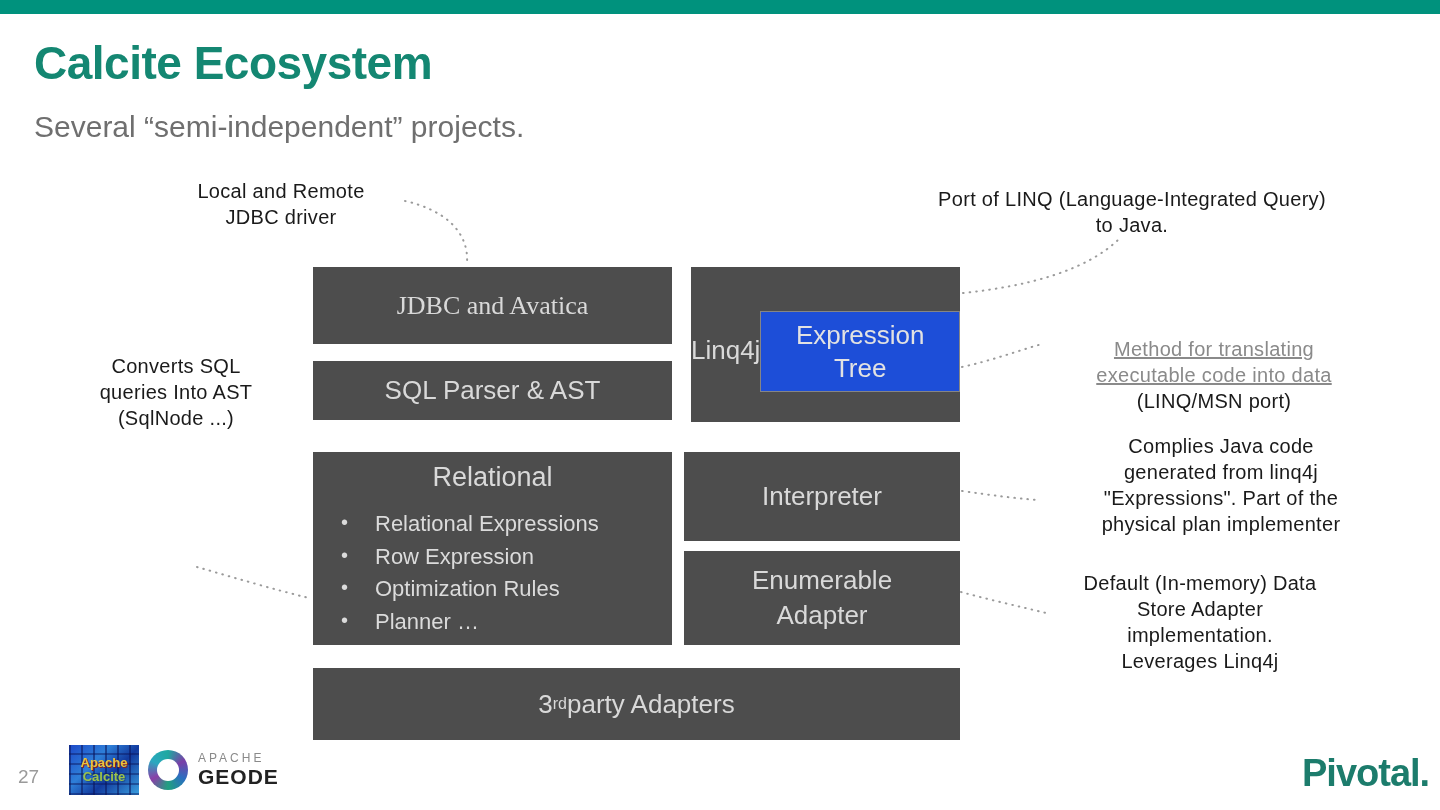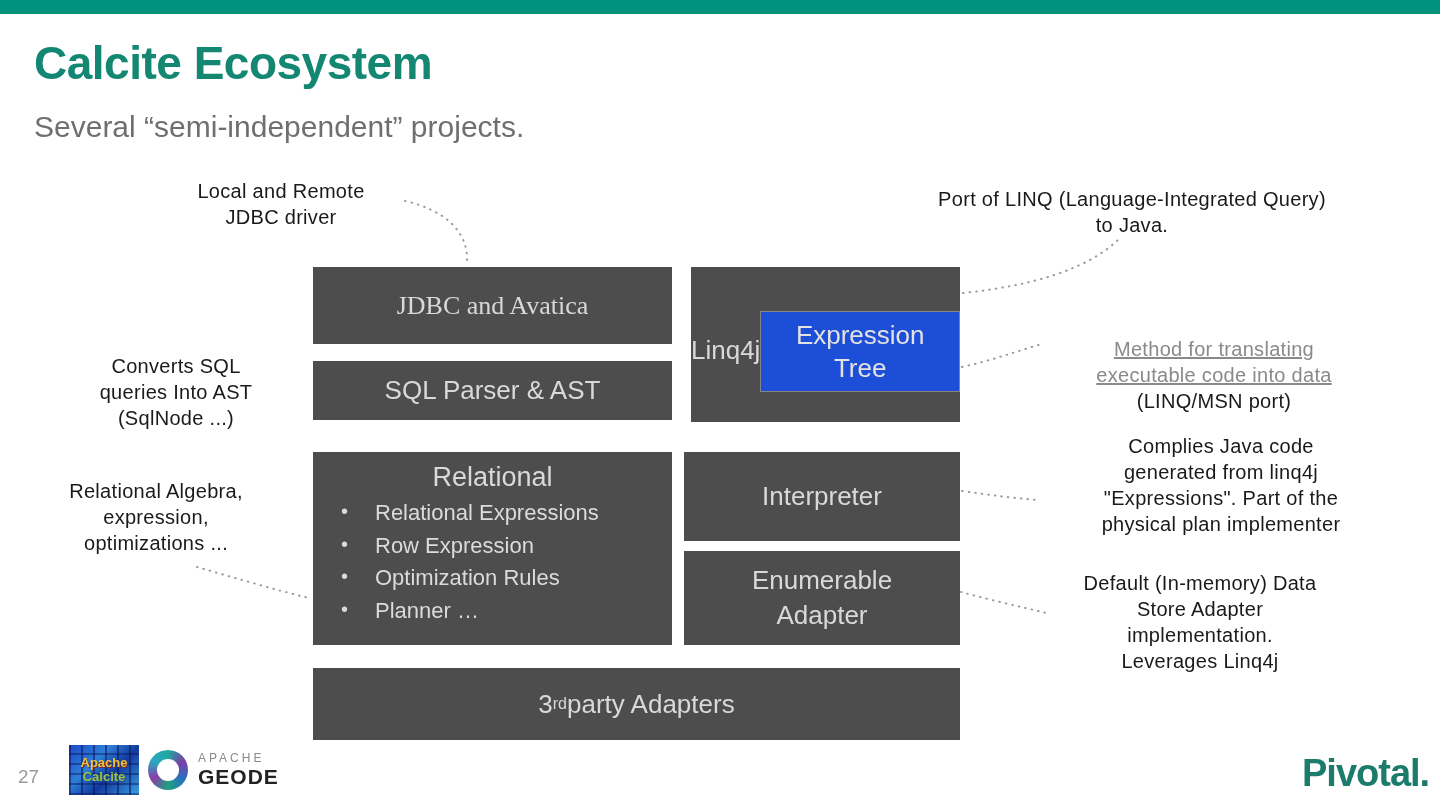--- a/index.html
+++ b/index.html
@@ -56,21 +56,21 @@
   .box-exprtree    { position: relative; margin-top: 14px;
                      width: 212px; height: 81px;
                      background: #1d4ed8; border: 1px solid #858585;
                      color: #E2E2E2;
                      display: flex; align-items: center; justify-content: center;
                      text-align: center; font-size: 26px; line-height: 1.25;
                      white-space: pre-line; }
   .box-relational  { left: 313px; top: 452px; width: 359px; height: 193px;
                      flex-direction: column; justify-content: flex-start; }
   .relational-title { margin-top: 10px; font-size: 27px; }
-  .relational-list { list-style: none; text-align: left; margin-top: 4px;
+  .relational-list { list-style: none; text-align: left; margin-top: 15px;
                      width: 100%; padding-left: 22px; }
   .relational-list li { position: relative; font-size: 22px; line-height: 1.48;
                         padding-left: 40px; color: #DBDBDB; }
   .relational-list li::before { content: "•"; position: absolute; left: 6px;
                                 font-size: 20px; }
   .box-interpreter { left: 684px; top: 452px; width: 276px; height: 89px; }
   .box-enumerable  { left: 684px; top: 551px; width: 276px; height: 94px;
                      white-space: pre-line; line-height: 1.35; }
   .box-thirdparty  { left: 313px; top: 668px; width: 647px; height: 72px; }
   .box-thirdparty sup { font-size: 16px; }
@@ -187,23 +187,20 @@
   <div class="note note-linq">Port of LINQ (Language-Integrated Query)
 to Java.</div>
   <div class="note note-expr">
     <span class="note-expr-link">Method for translating
 executable code into data</span>
     <span>(LINQ/MSN port)</span>
   </div>
   <div class="note note-sql">Converts SQL
 queries Into AST
 (SqlNode ...)</div>
-  <div class="note note-relational">Relational Algebra,
-expression,
-optimizations ...</div>
   <div class="note note-interp">Complies Java code
 generated from linq4j
 "Expressions". Part of the
 physical plan implementer</div>
   <div class="note note-enum">Default (In-memory) Data
 Store Adapter
 implementation.
 Leverages Linq4j</div>
 
   <div class="page-number">27</div>

